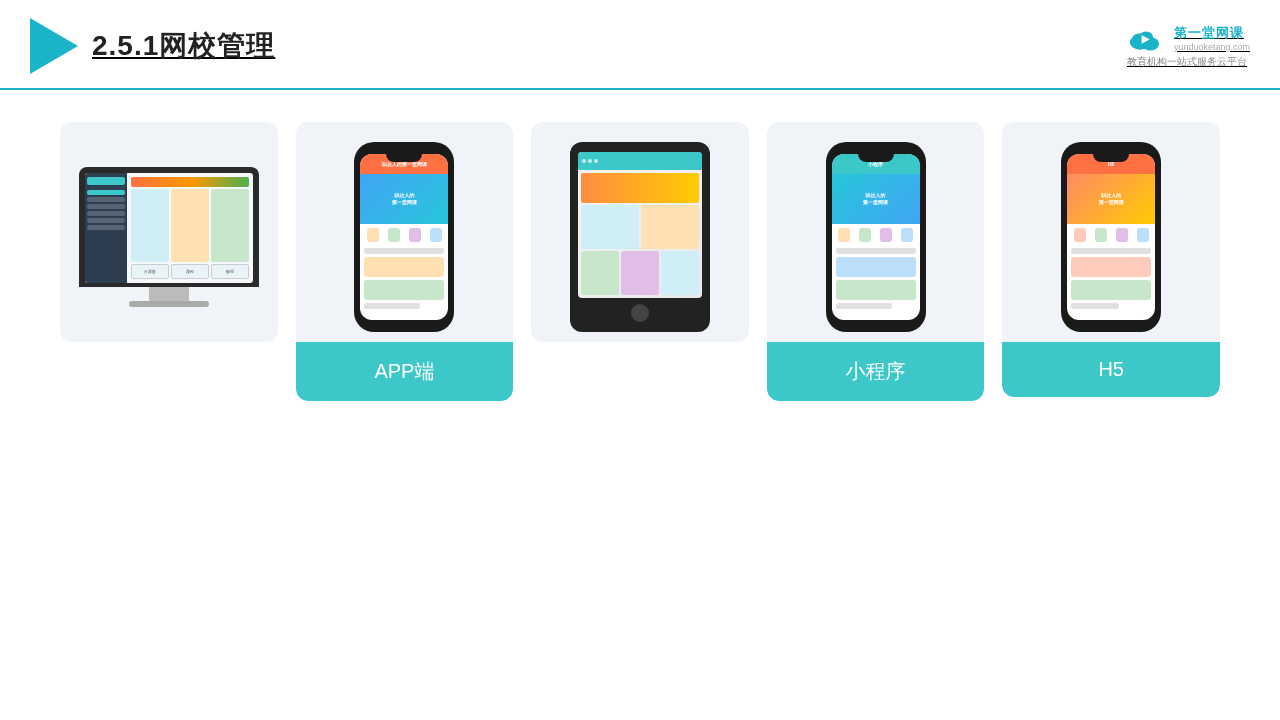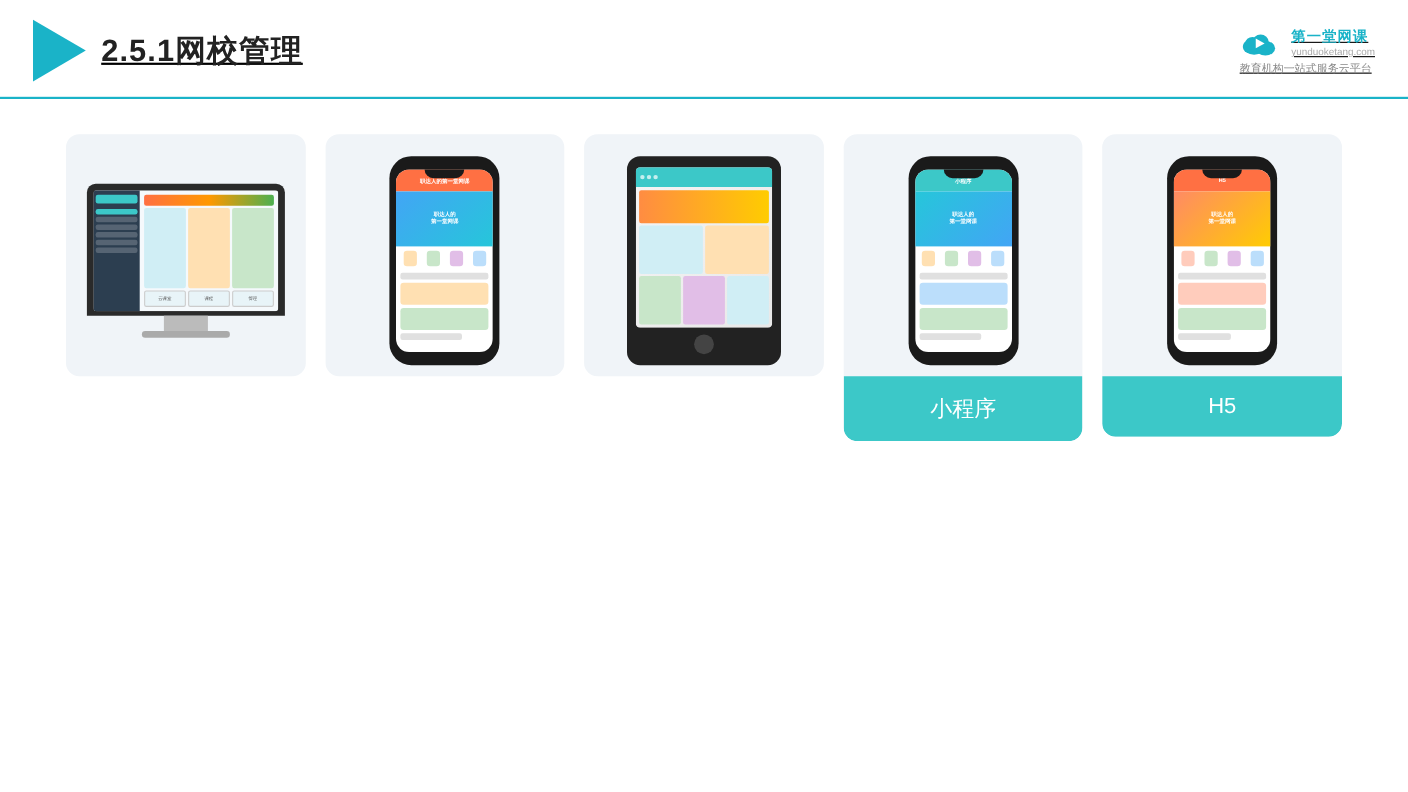--- a/index.html
+++ b/index.html
@@ -496,20 +496,21 @@
               <div class="phone-content-rows">
                 <div class="phone-content-line"></div>
                 <div class="phone-content-card"></div>
                 <div class="phone-content-card phone-content-card-green"></div>
                 <div class="phone-content-line" style="width:70%;"></div>
               </div>
             </div>
           </div>
         </div>
       </div>
+      <div class="card-label">APP端</div>
     </div>
 
     <div class="card">
       <div class="card-image-area">
         <div class="tablet-mockup">
           <div class="tablet-screen">
             <div class="screen-content">
               <div class="screen-header-bar">
                 <div class="screen-dot"></div>
                 <div class="screen-dot"></div>

